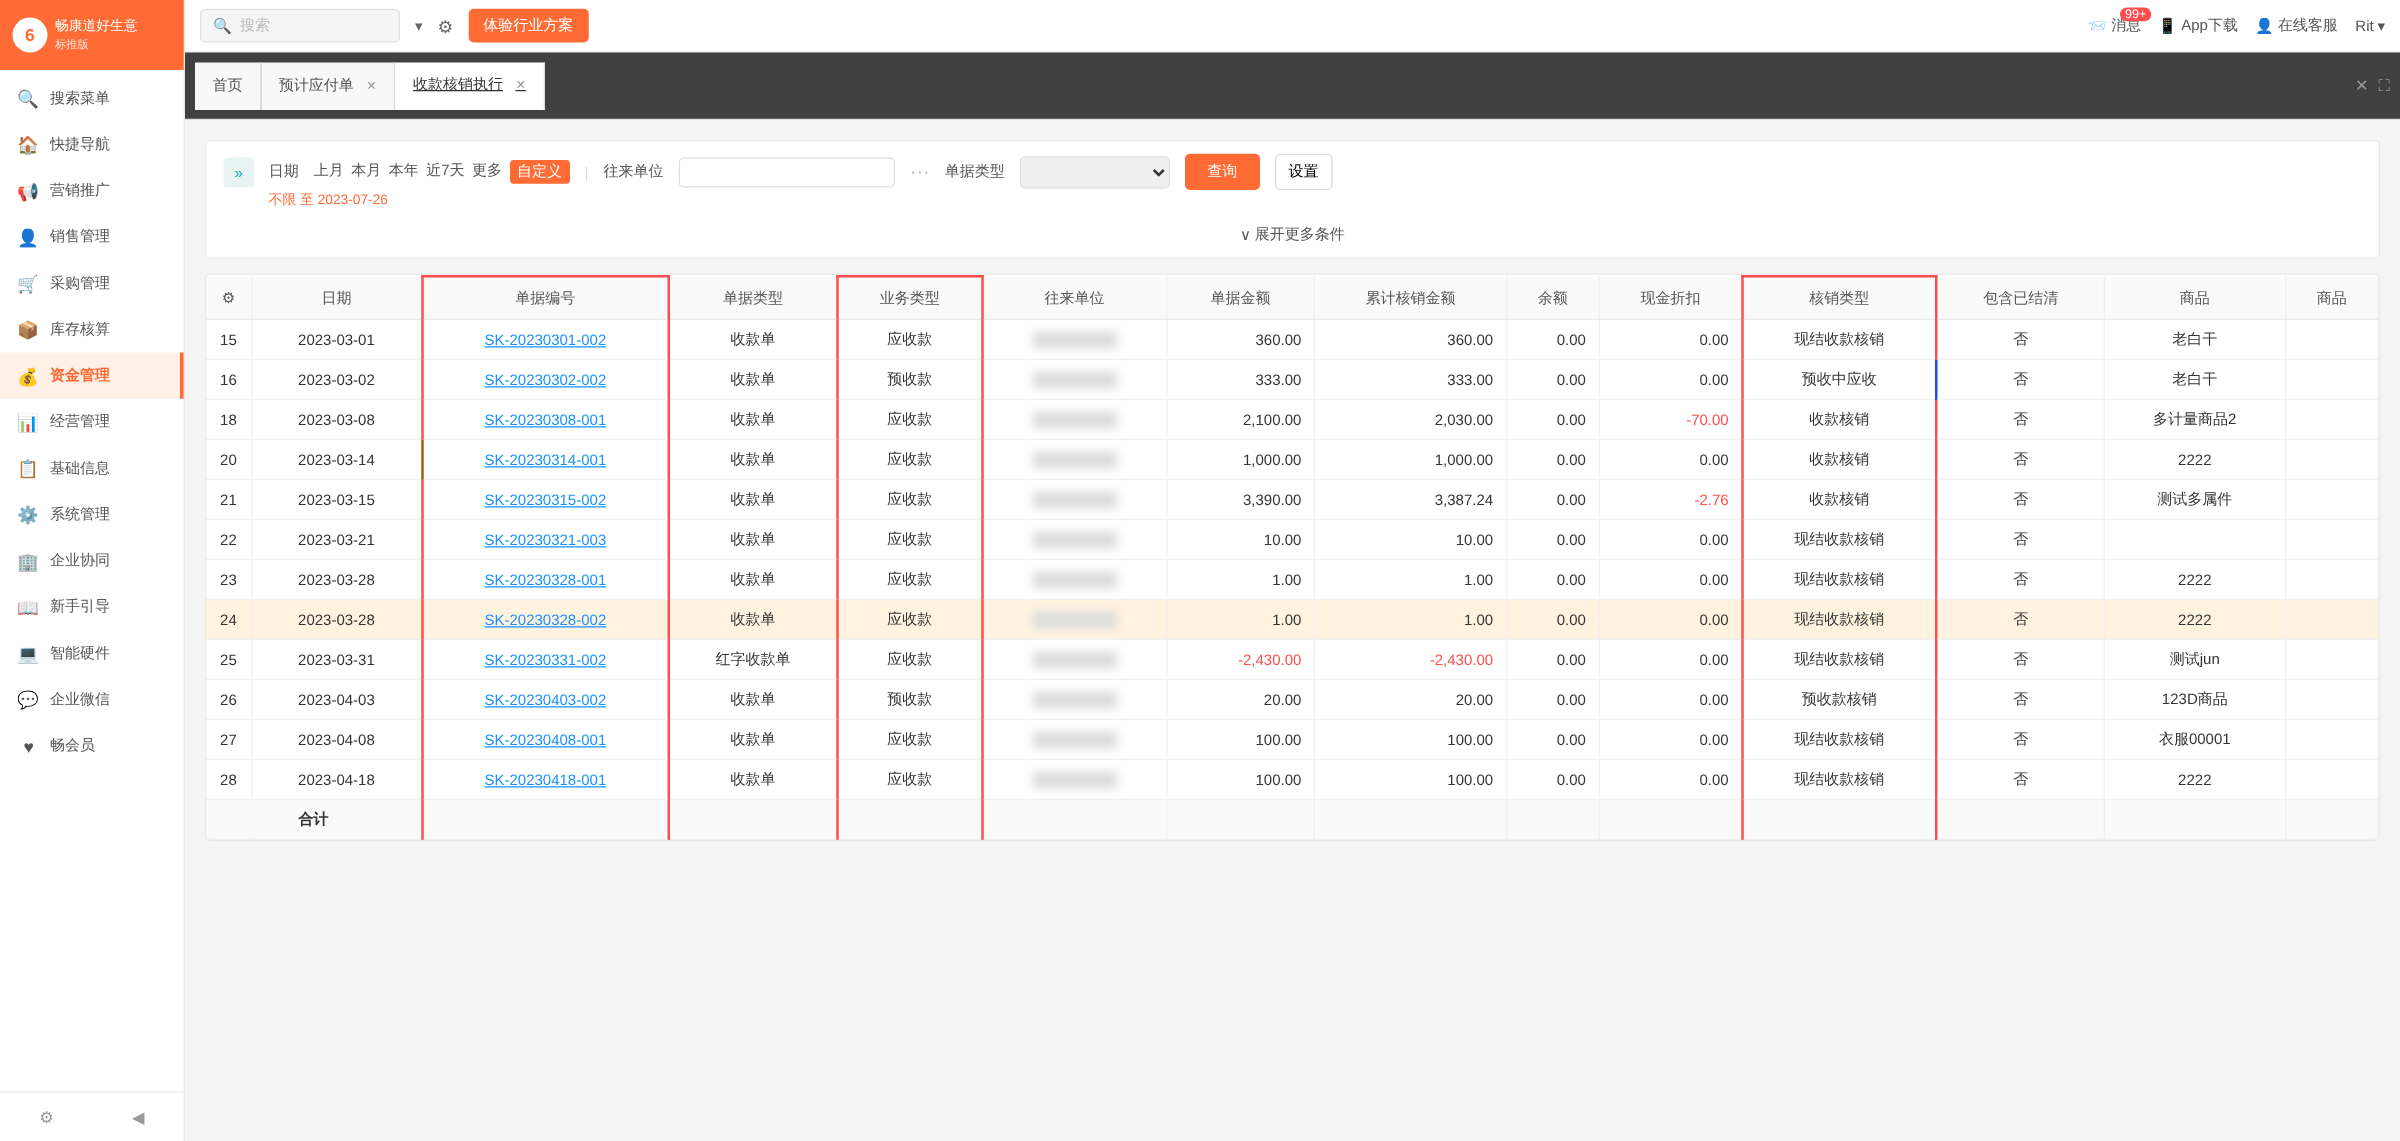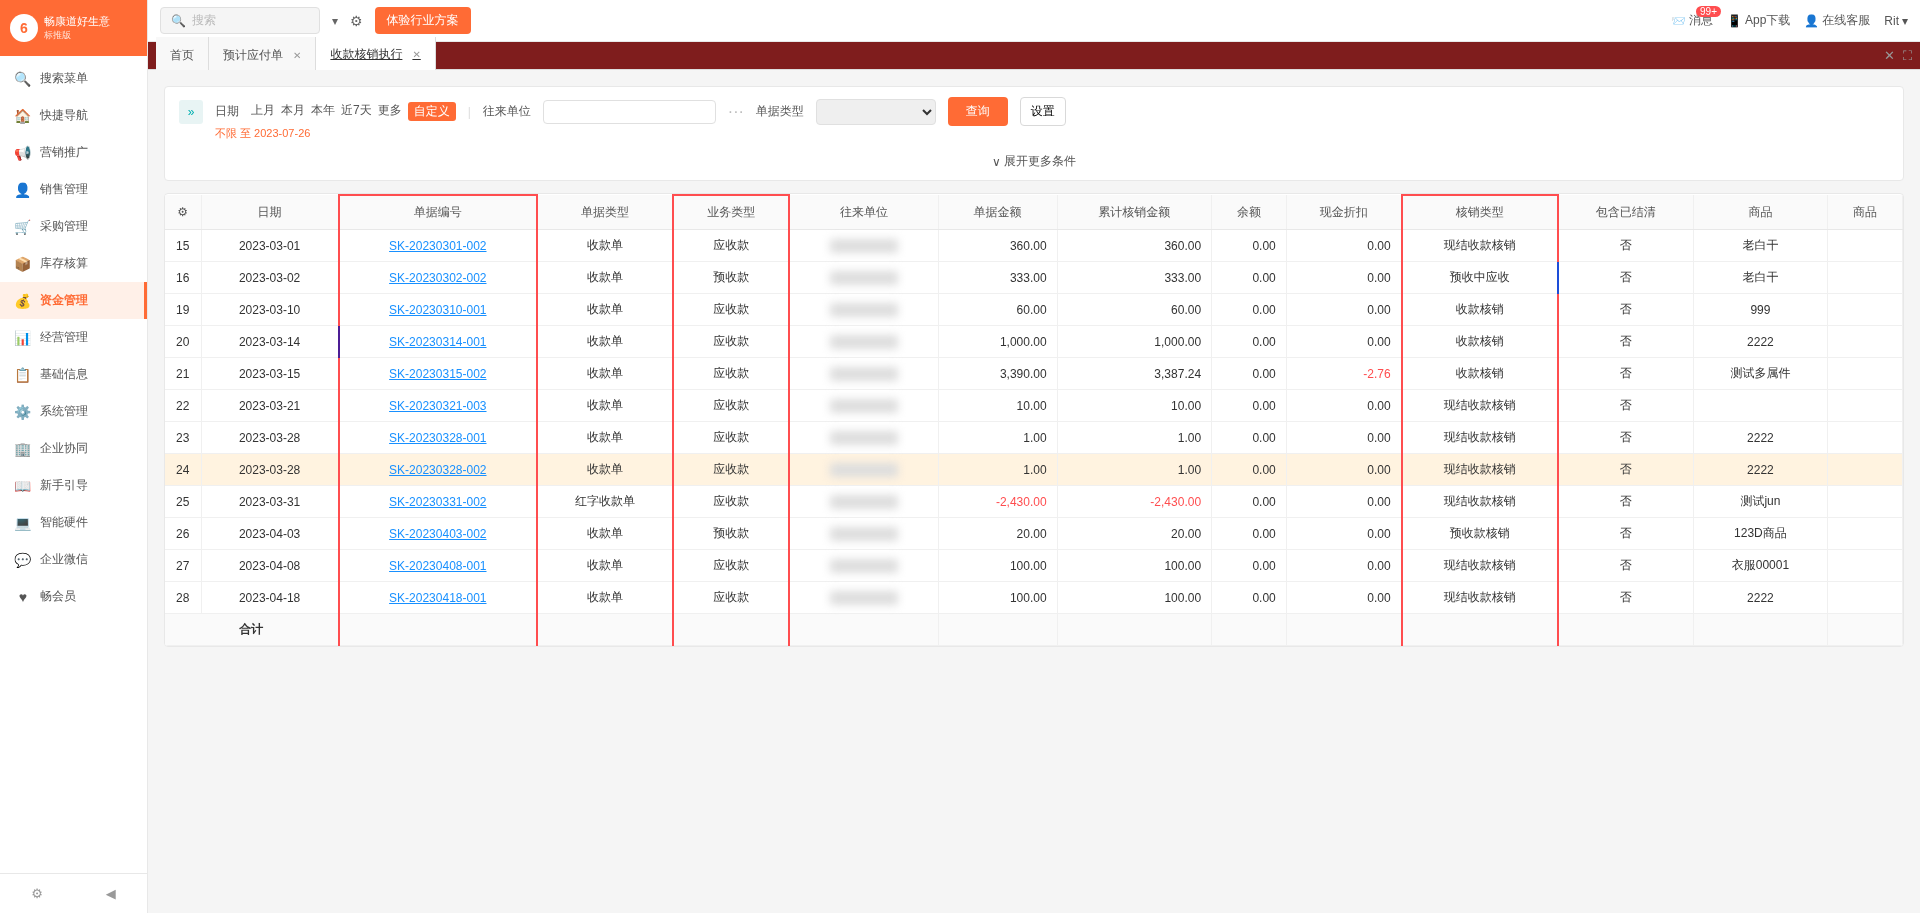--- a/index.html
+++ b/index.html
@@ -27,21 +27,21 @@
     .topbar-search { background: #f5f5f5; border: 1px solid #e0e0e0; border-radius: 4px; padding: 4px 10px; font-size: 12px; color: #999; width: 160px; display: flex; align-items: center; gap: 6px; }
     .topbar-dropdown { color: #666; cursor: pointer; font-size: 12px; }
     .topbar-gear { color: #666; cursor: pointer; font-size: 14px; }
     .topbar-btn-orange { background: #ff6b35; color: #fff; border: none; border-radius: 4px; padding: 5px 12px; font-size: 12px; cursor: pointer; }
     .topbar-right { margin-left: auto; display: flex; align-items: center; gap: 14px; color: #555; font-size: 12px; }
     .topbar-msg { position: relative; cursor: pointer; }
     .topbar-badge { background: #ff4d4f; color: #fff; border-radius: 10px; font-size: 10px; padding: 0 4px; position: absolute; top: -6px; right: -8px; }
     .topbar-link { cursor: pointer; color: #555; display: flex; align-items: center; gap: 3px; }
 
     
-    .tabbar { background: #7f1d1d; border-bottom: 1px solid #ddd; display: flex; align-items: center; height: 28px; padding: 0 8px; }
+    .tabbar { background: #404040; border-bottom: 1px solid #ddd; display: flex; align-items: center; height: 54px; padding: 0 8px; }
     .tab { padding: 0 14px; height: 38px; display: flex; align-items: center; gap: 6px; cursor: pointer; color: #555; font-size: 12px; border-right: 1px solid #ddd; background: #f8f8f8; }
     .tab.active { background: #fff; color: #333; border-bottom: 2px solid #fff; text-decoration: underline; }
     .tab-home { color: #555; }
     .tab-close { font-size: 10px; color: #999; cursor: pointer; margin-left: 4px; }
     .tabbar-right { margin-left: auto; display: flex; align-items: center; gap: 8px; color: #999; font-size: 13px; }
 
     
     .page-content { flex: 1; overflow: auto; padding: 16px; background: #f5f5f5; }
 
     
@@ -306,39 +306,39 @@
     <td class="text-right ">333.00</td>
     <td class="text-right ">333.00</td>
     <td class="text-right">0.00</td>
     <td class="text-right ">0.00</td>
     <td style="border-left:2px solid #ff4d4f; border-right:2px solid #1d4ed8;">预收中应收</td>
     <td>否</td>
     <td>老白干</td>
     <td></td>
   </tr>
               <tr>
-    <td>19</td>
-    <td>2023-03-10</td>
-    <td style="border-left:2px solid #ff4d4f; border-right:2px solid #ff4d4f;"><a class="link-blue">SK-20230310-001</a></td>
-    <td>收款单</td>
-    <td style="border-left:2px solid #ff4d4f; border-right:2px solid #ff4d4f;">应收款</td>
-    <td><span class="blurred">████████</span></td>
-    <td class="text-right ">60.00</td>
-    <td class="text-right ">60.00</td>
-    <td class="text-right">0.00</td>
-    <td class="text-right ">0.00</td>
+    <td>18</td>
+    <td>2023-03-08</td>
+    <td style="border-left:2px solid #ff4d4f; border-right:2px solid #ff4d4f;"><a class="link-blue">SK-20230308-001</a></td>
+    <td>收款单</td>
+    <td style="border-left:2px solid #ff4d4f; border-right:2px solid #ff4d4f;">应收款</td>
+    <td><span class="blurred">████████</span></td>
+    <td class="text-right ">2,100.00</td>
+    <td class="text-right ">2,030.00</td>
+    <td class="text-right">0.00</td>
+    <td class="text-right text-red">-70.00</td>
     <td style="border-left:2px solid #ff4d4f; border-right:2px solid #ff4d4f;">收款核销</td>
     <td>否</td>
-    <td>999</td>
+    <td>多计量商品2</td>
     <td></td>
   </tr>
               <tr>
     <td>20</td>
     <td>2023-03-14</td>
-    <td style="border-left:2px solid #4c1d95; border-right:2px solid #ff4d4f;margin-top:14px;"><a class="link-blue">SK-20230314-001</a></td>
+    <td style="border-left:2px solid #a16207; border-right:2px solid #ff4d4f;margin-top:14px;"><a class="link-blue">SK-20230314-001</a></td>
     <td>收款单</td>
     <td style="border-left:2px solid #ff4d4f; border-right:2px solid #ff4d4f;">应收款</td>
     <td><span class="blurred">████████</span></td>
     <td class="text-right ">1,000.00</td>
     <td class="text-right ">1,000.00</td>
     <td class="text-right">0.00</td>
     <td class="text-right ">0.00</td>
     <td style="border-left:2px solid #ff4d4f; border-right:2px solid #ff4d4f;">收款核销</td>
     <td>否</td>
     <td>2222</td>

